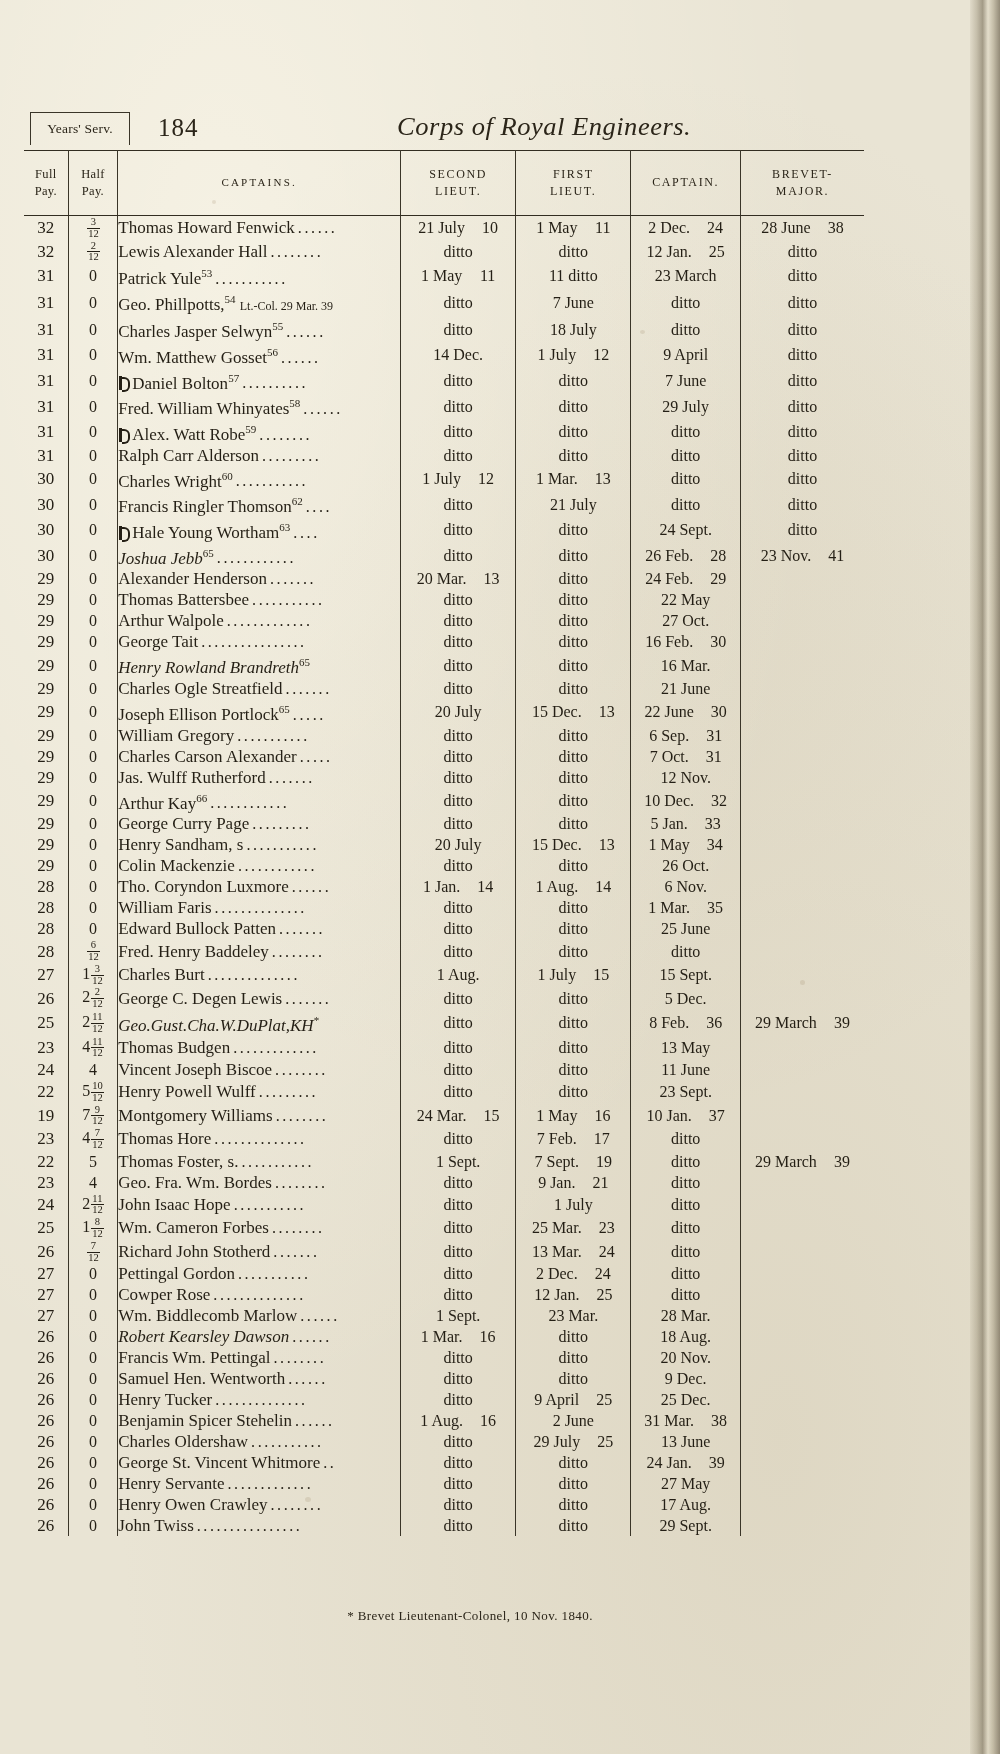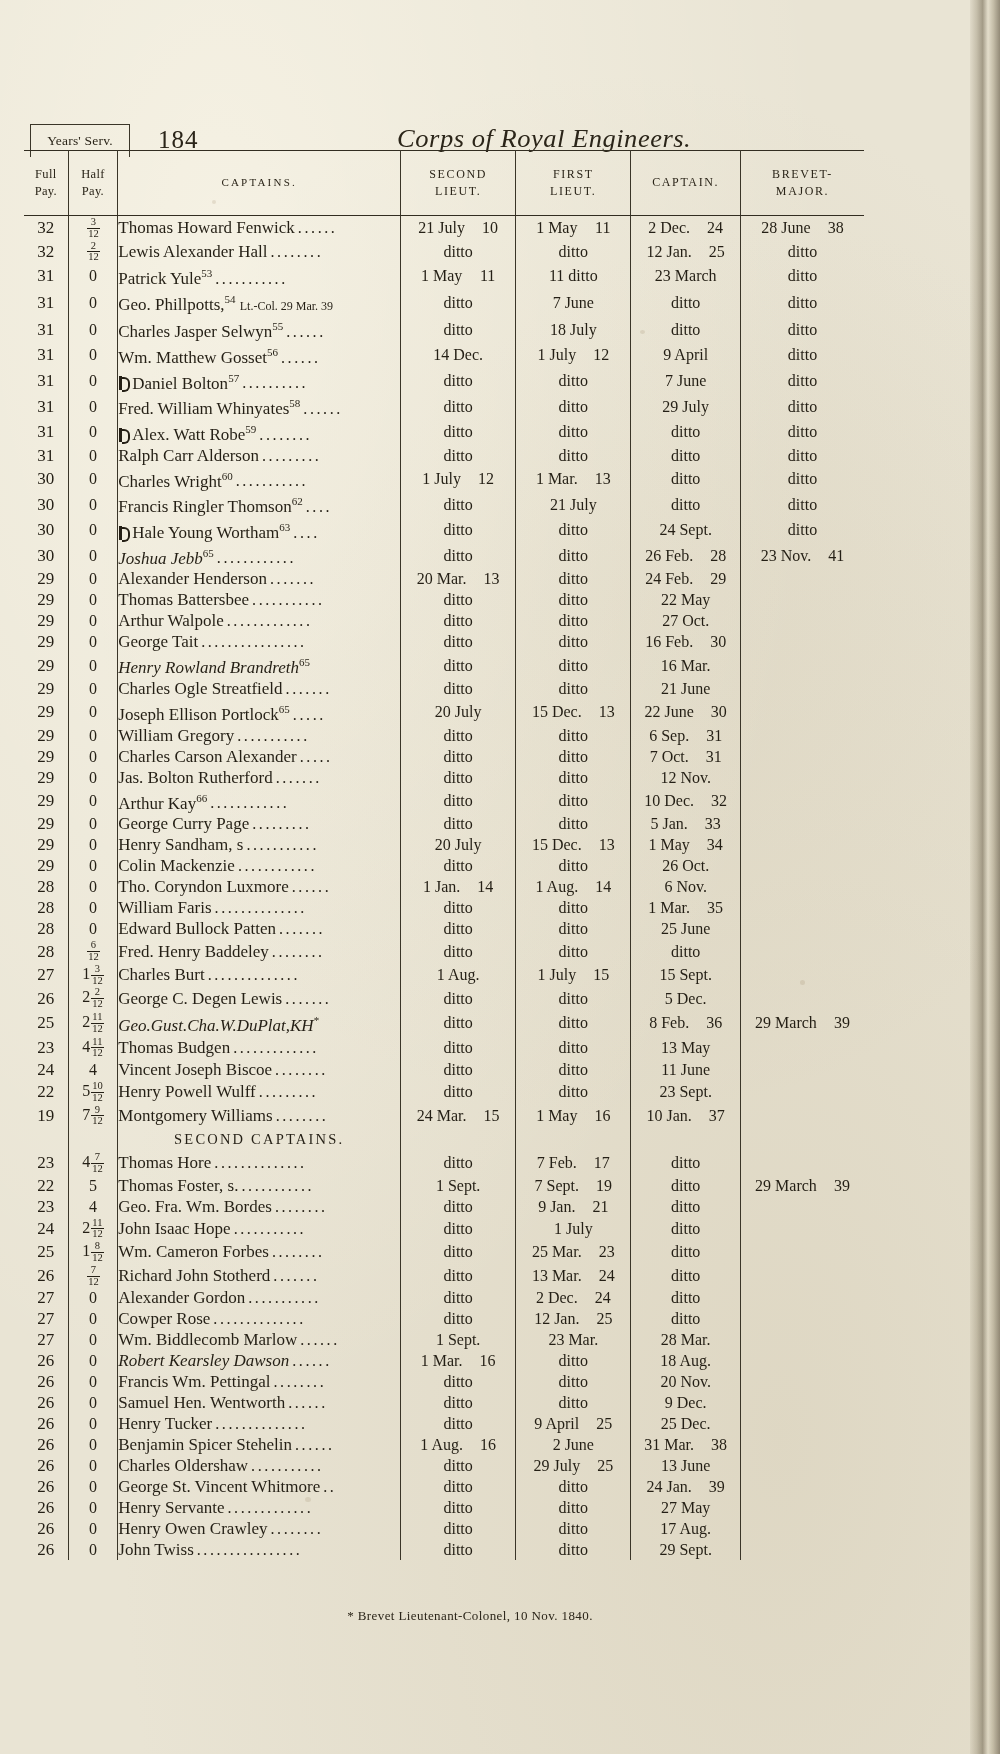--- a/index.html
+++ b/index.html
@@ -26,21 +26,21 @@
       rgba(176,166,140,.15) 0%,
       rgba(150,140,115,.42) 22%,
       rgba(120,110,88,.62) 42%,
       rgba(214,206,182,.30) 60%,
       rgba(160,150,124,.50) 78%,
       rgba(110,100,80,.70) 100%);
   }
   #sheet{position:absolute;left:0;top:0;width:970px;height:1754px;}
 
   
-  #hdr{position:absolute;left:30px;top:124px;width:840px;height:36px;padding-left:22px;}
+  #hdr{position:absolute;left:30px;top:112px;width:840px;height:36px;padding-left:22px;}
   #yearsbox{
     position:absolute;left:0;top:0;width:98px;height:32px;
     border:1px solid #3a3528;border-bottom:none;
     display:flex;align-items:center;justify-content:center;
   }
   #yearsbox span{font-size:13.5px;letter-spacing:.2px;color:#2b2519;white-space:nowrap;}
   #folio{position:absolute;left:128px;top:2px;font-size:25px;color:#2b2519;letter-spacing:1px;}
   #runhead{
     position:absolute;left:370px;top:0px;
     font-style:italic;font-size:26px;color:#2b2519;
@@ -383,21 +383,21 @@
             <td class="half vr">0</td>
             <td class="name vr"><span class="nm">Charles Carson Alexander</span><span class="leader">.....</span></td>
             <td class="dt vr">ditto</td>
             <td class="dt vr">ditto</td>
             <td class="dt vr"><span class="d-main">7 Oct.</span><span class="d-yr">31</span></td>
             <td class="dt">&nbsp;</td>
           </tr>
           <tr>
             <td class="num vr">29</td>
             <td class="half vr">0</td>
-            <td class="name vr"><span class="nm">Jas. Bolton Rutherford</span><span class="leader">.......</span></td>
+            <td class="name vr"><span class="nm">Jas. Wulff Rutherford</span><span class="leader">.......</span></td>
             <td class="dt vr">ditto</td>
             <td class="dt vr">ditto</td>
             <td class="dt vr">12 Nov.</td>
             <td class="dt">&nbsp;</td>
           </tr>
           <tr>
             <td class="num vr">29</td>
             <td class="half vr">0</td>
             <td class="name vr"><span class="nm">Arthur Kay</span><span class="sup">66</span><span class="leader">............</span></td>
             <td class="dt vr">ditto</td>
@@ -525,29 +525,20 @@
           <tr>
             <td class="num vr">19</td>
             <td class="half vr">7<span style="display:inline-block;vertical-align:middle;text-align:center;font-size:10.5px;line-height:1.02;margin-left:1px;"><span style="display:block;border-bottom:1px solid #241f15;padding:0 1px;">9</span><span style="display:block;padding:0 1px;">12</span></span></td>
             <td class="name vr"><span class="nm">Montgomery Williams</span><span class="leader">........</span></td>
             <td class="dt vr"><span class="d-main">24 Mar.</span><span class="d-yr">15</span></td>
             <td class="dt vr"><span class="d-main">1 May</span><span class="d-yr">16</span></td>
             <td class="dt vr"><span class="d-main">10 Jan.</span><span class="d-yr">37</span></td>
             <td class="dt">&nbsp;</td>
           </tr>
           <tr>
-            <td class="vr">&nbsp;</td>
-            <td class="vr">&nbsp;</td>
-            <td class="subhead vr">SECOND CAPTAINS.</td>
-            <td class="vr">&nbsp;</td>
-            <td class="vr">&nbsp;</td>
-            <td class="vr">&nbsp;</td>
-            <td>&nbsp;</td>
-          </tr>
-          <tr>
             <td class="num vr">23</td>
             <td class="half vr">4<span style="display:inline-block;vertical-align:middle;text-align:center;font-size:10.5px;line-height:1.02;margin-left:1px;"><span style="display:block;border-bottom:1px solid #241f15;padding:0 1px;">7</span><span style="display:block;padding:0 1px;">12</span></span></td>
             <td class="name vr"><span class="nm">Thomas Hore</span><span class="leader">..............</span></td>
             <td class="dt vr">ditto</td>
             <td class="dt vr"><span class="d-main">7 Feb.</span><span class="d-yr">17</span></td>
             <td class="dt vr">ditto</td>
             <td class="dt">&nbsp;</td>
           </tr>
           <tr>
             <td class="num vr">22</td>
@@ -590,21 +581,21 @@
             <td class="half vr"><span style="display:inline-block;vertical-align:middle;text-align:center;font-size:10.5px;line-height:1.02;margin-left:1px;"><span style="display:block;border-bottom:1px solid #241f15;padding:0 1px;">7</span><span style="display:block;padding:0 1px;">12</span></span></td>
             <td class="name vr"><span class="nm">Richard John Stotherd</span><span class="leader">.......</span></td>
             <td class="dt vr">ditto</td>
             <td class="dt vr"><span class="d-main">13 Mar.</span><span class="d-yr">24</span></td>
             <td class="dt vr">ditto</td>
             <td class="dt">&nbsp;</td>
           </tr>
           <tr>
             <td class="num vr">27</td>
             <td class="half vr">0</td>
-            <td class="name vr"><span class="nm">Alexander Gordon</span><span class="leader">...........</span></td>
+            <td class="name vr"><span class="nm">Pettingal Gordon</span><span class="leader">...........</span></td>
             <td class="dt vr">ditto</td>
             <td class="dt vr"><span class="d-main">2 Dec.</span><span class="d-yr">24</span></td>
             <td class="dt vr">ditto</td>
             <td class="dt">&nbsp;</td>
           </tr>
           <tr>
             <td class="num vr">27</td>
             <td class="half vr">0</td>
             <td class="name vr"><span class="nm">Cowper Rose</span><span class="leader">..............</span></td>
             <td class="dt vr">ditto</td>

